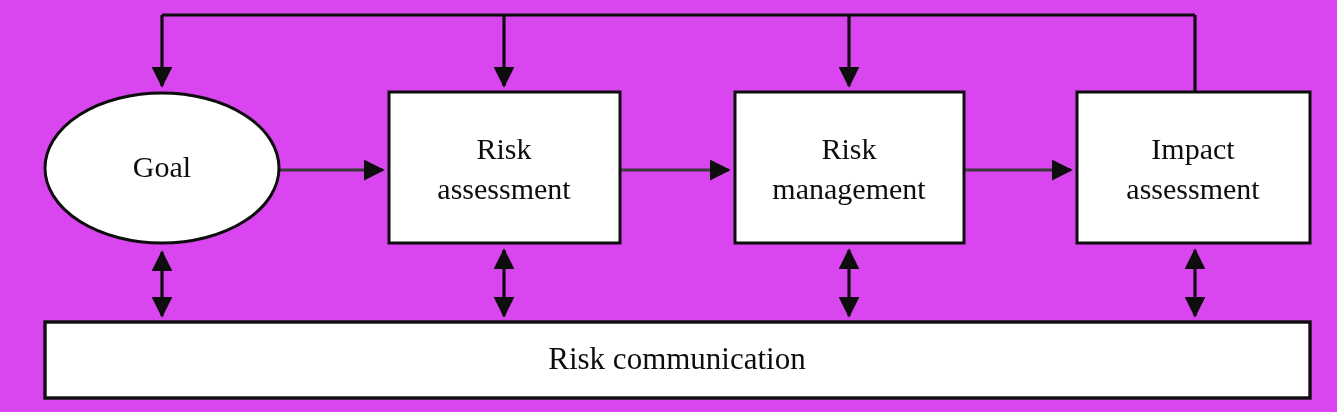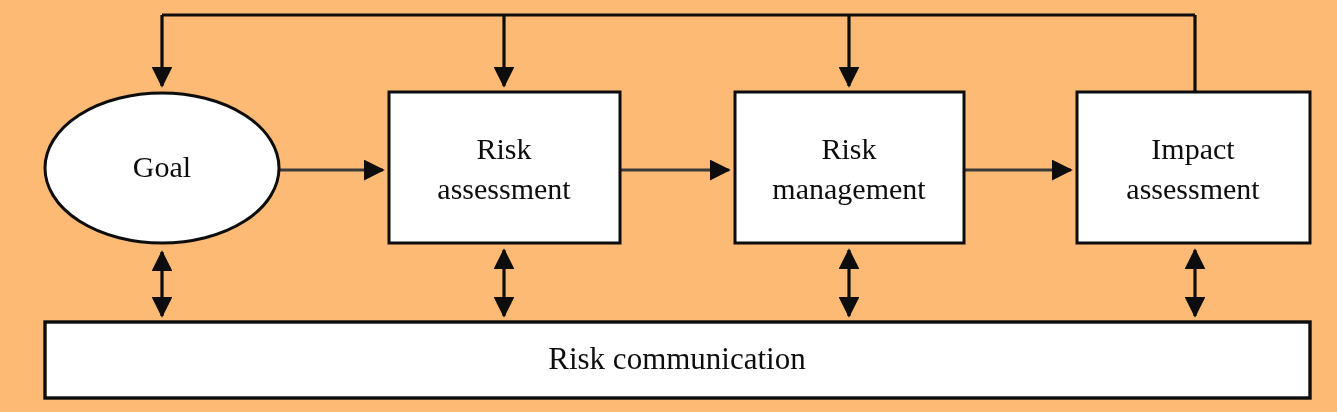--- a/index.html
+++ b/index.html
@@ -7,21 +7,21 @@
     padding: 0;
     background: #ffffff;
   }
   body {
     font-family: "Liberation Serif", "DejaVu Serif", serif;
   }
   #diagram-root {
     position: relative;
     width: 1337px;
     height: 412px;
-    background: #fdba74;
+    background: #d946ef;
     overflow: hidden;
   }
   svg.diagram {
     display: block;
     width: 1337px;
     height: 412px;
   }
   .node-shape {
     fill: #ffffff;
     stroke: #0d0d0d;

